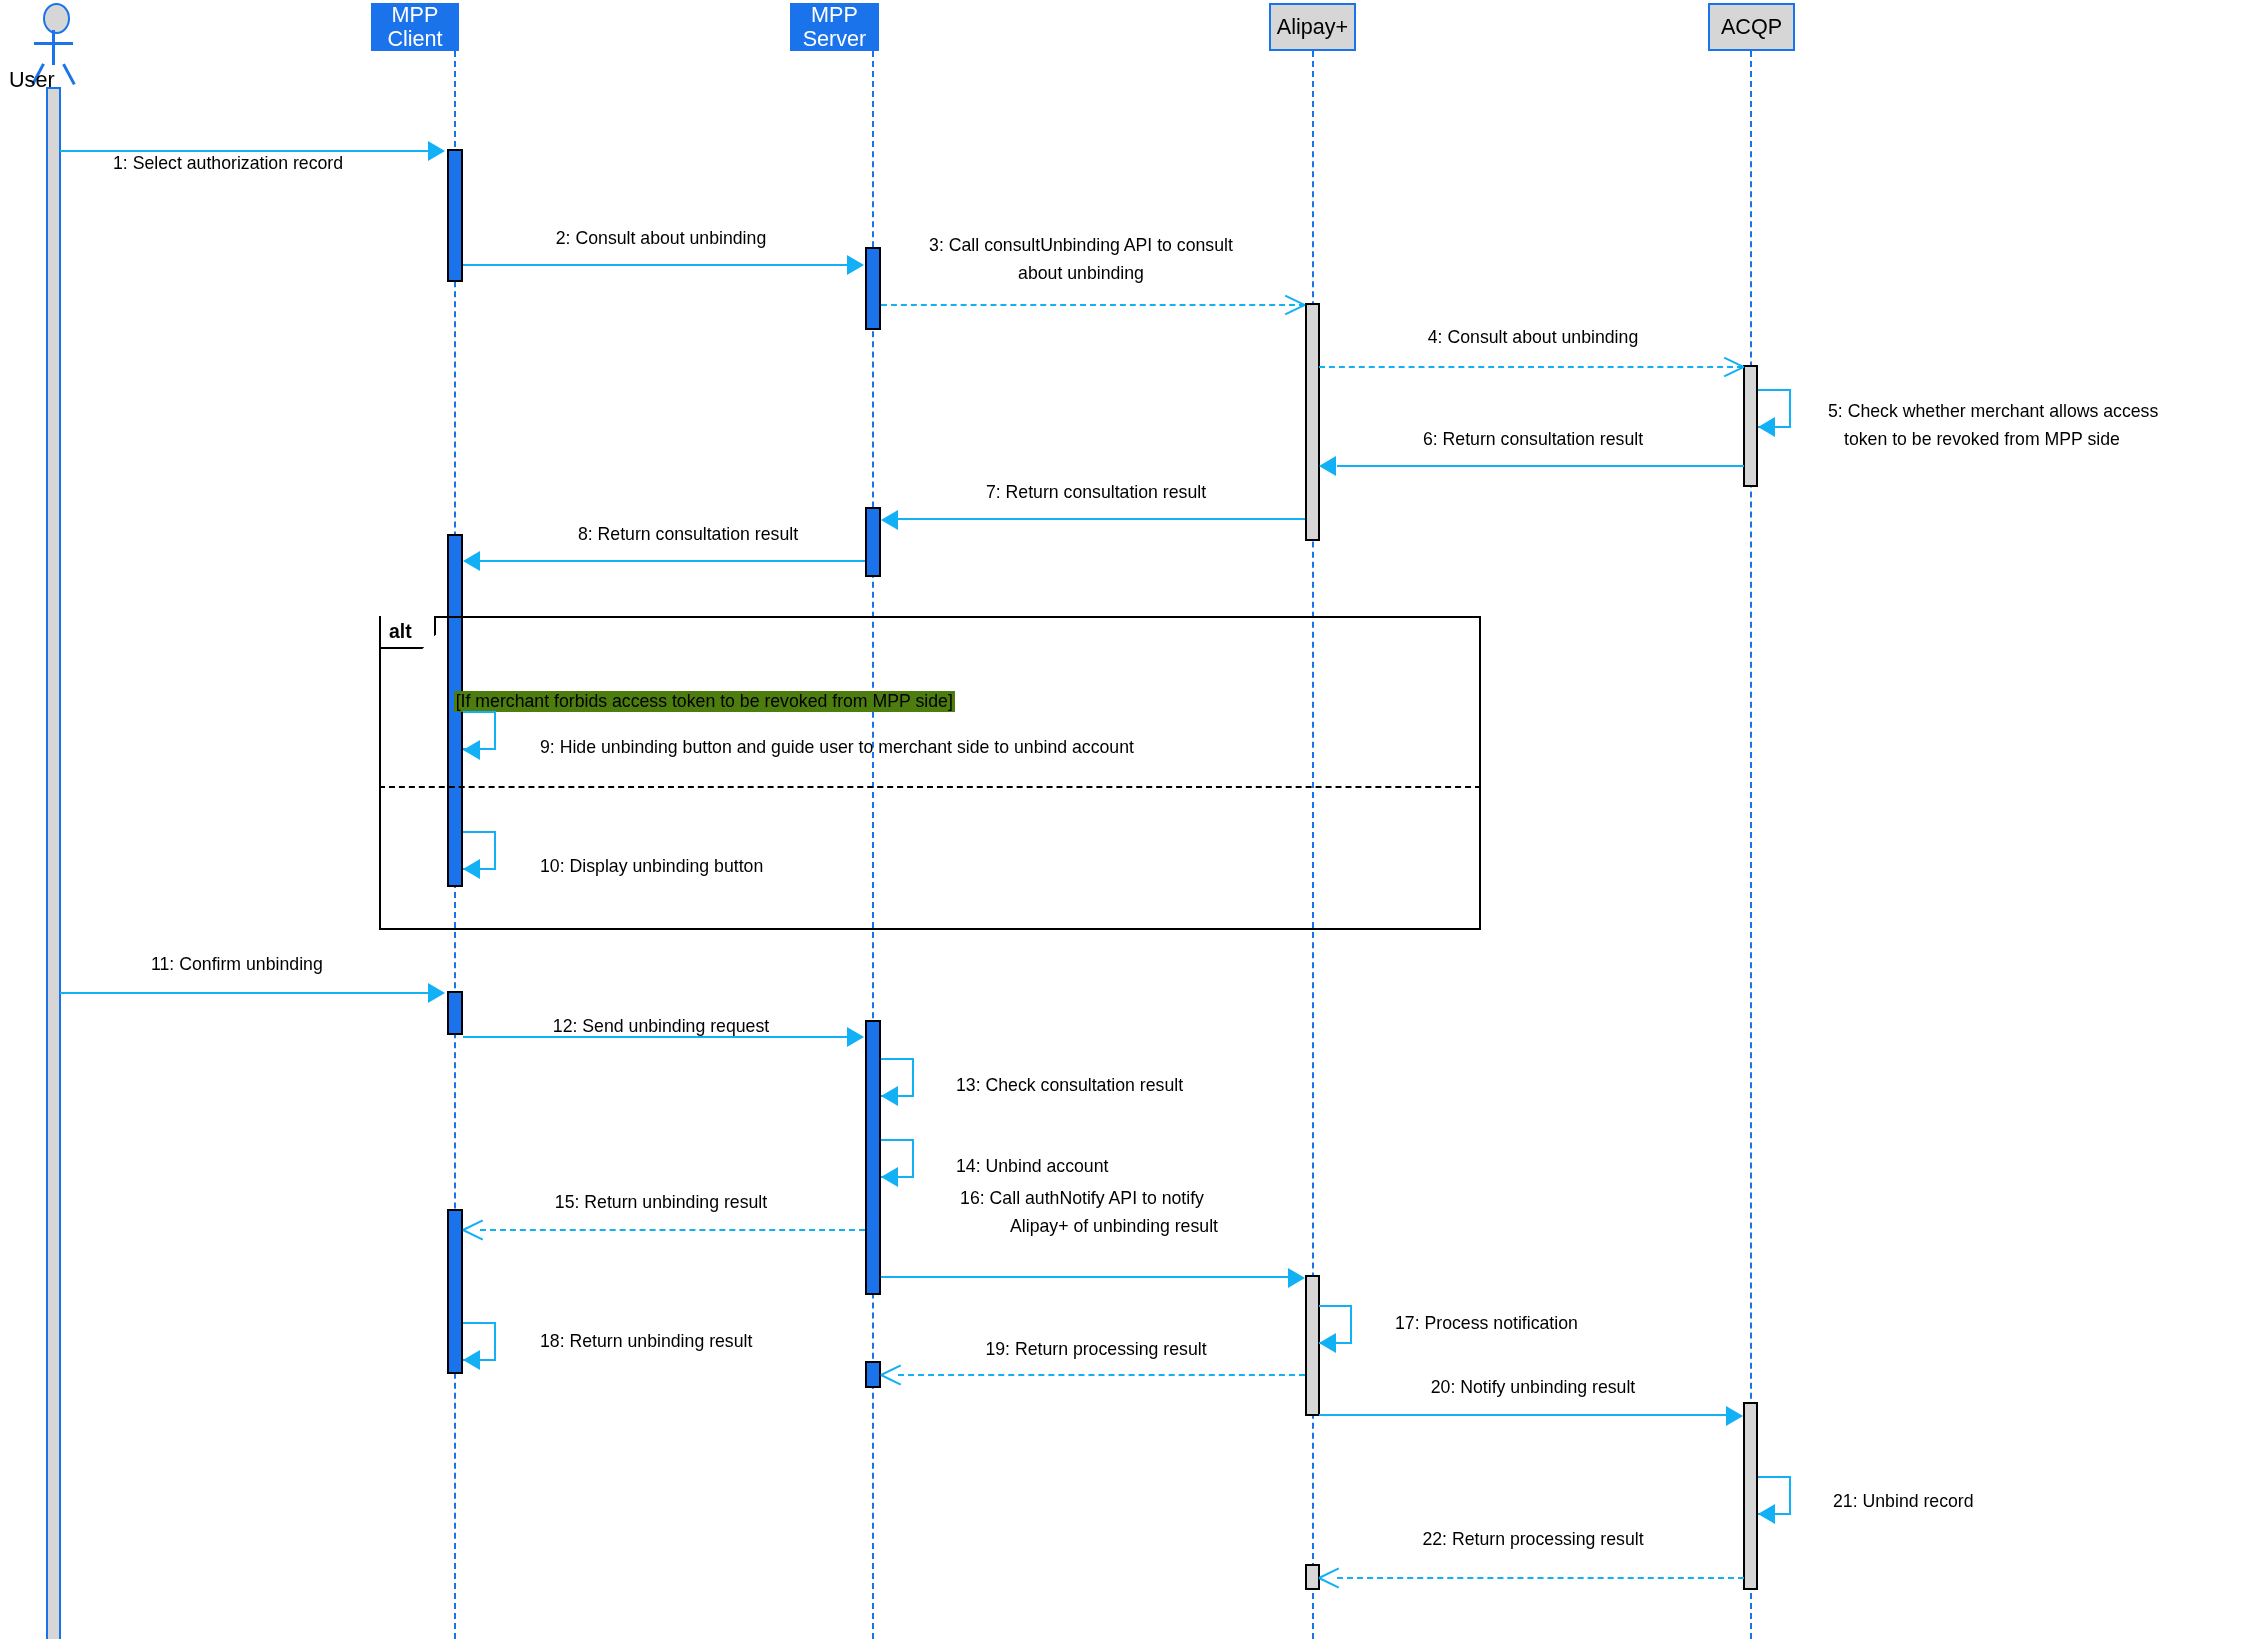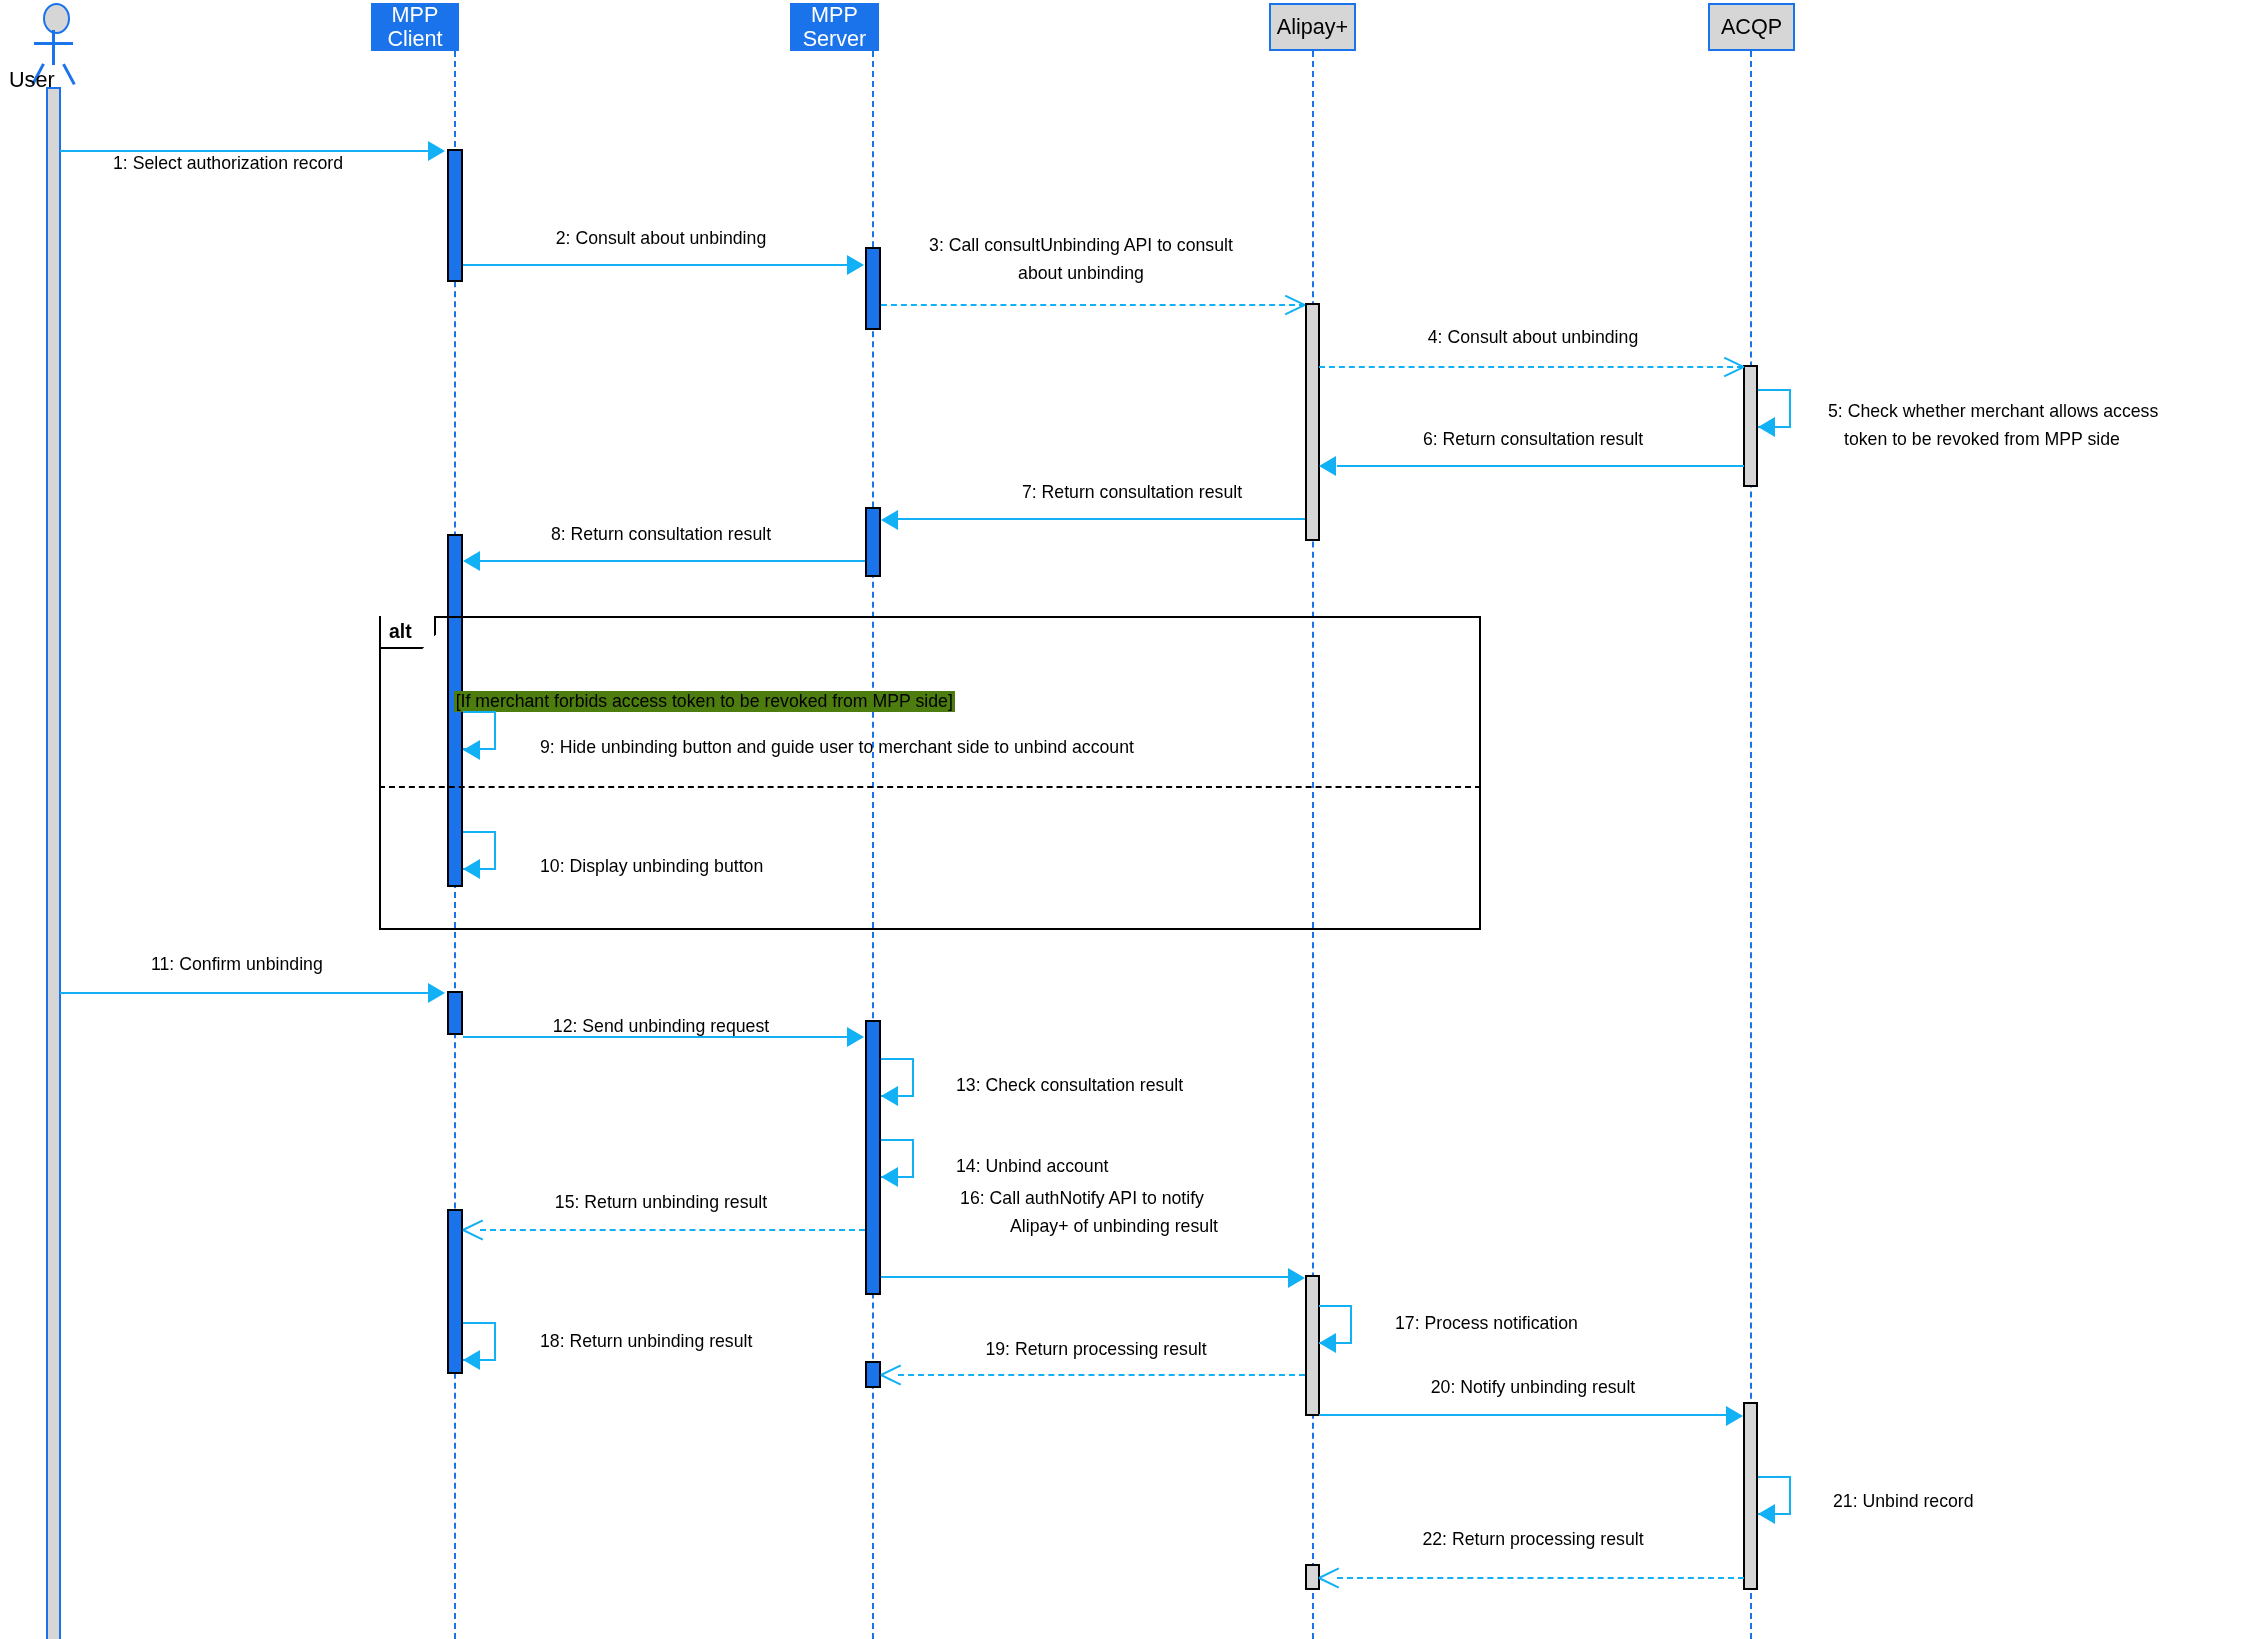--- a/index.html
+++ b/index.html
@@ -145,25 +145,25 @@
 
   <div class="self" style="left:1758px;top:389px;width:33px;height:39px;"></div>
   <div class="arrow-l" style="left:1758px;top:417px;"></div>
   <div class="msg-label lft" style="left:1828px;top:400px;">5: Check whether merchant allows access</div>
   <div class="msg-label lft" style="left:1844px;top:428px;">token to be revoked from MPP side</div>
 
   <div class="msg-label ctr" style="left:1533px;top:428px;">6: Return consultation result</div>
   <div class="msg-line" style="left:1337px;top:465px;width:407px;"></div>
   <div class="arrow-l" style="left:1319px;top:456px;"></div>
 
-  <div class="msg-label ctr" style="left:1096px;top:481px;margin-left:36px;">7: Return consultation result</div>
+  <div class="msg-label ctr" style="left:1096px;top:481px;">7: Return consultation result</div>
   <div class="msg-line" style="left:898px;top:518px;width:407px;"></div>
   <div class="arrow-l" style="left:881px;top:510px;"></div>
 
-  <div class="msg-label ctr" style="left:661px;top:523px;text-align:right;">8: Return consultation result</div>
+  <div class="msg-label ctr" style="left:688px;top:523px;text-align:right;">8: Return consultation result</div>
   <div class="msg-line" style="left:480px;top:560px;width:385px;"></div>
   <div class="arrow-l" style="left:463px;top:551px;"></div>
 
   <div class="self" style="left:463px;top:711px;width:33px;height:39px;"></div>
   <div class="arrow-l" style="left:463px;top:740px;"></div>
   <div class="msg-label lft" style="left:540px;top:736px;">9: Hide unbinding button and guide user to merchant side to unbind account</div>
 
   <div class="self" style="left:463px;top:831px;width:33px;height:39px;"></div>
   <div class="arrow-l" style="left:463px;top:859px;"></div>
   <div class="msg-label lft" style="left:540px;top:855px;">10: Display unbinding button</div>

